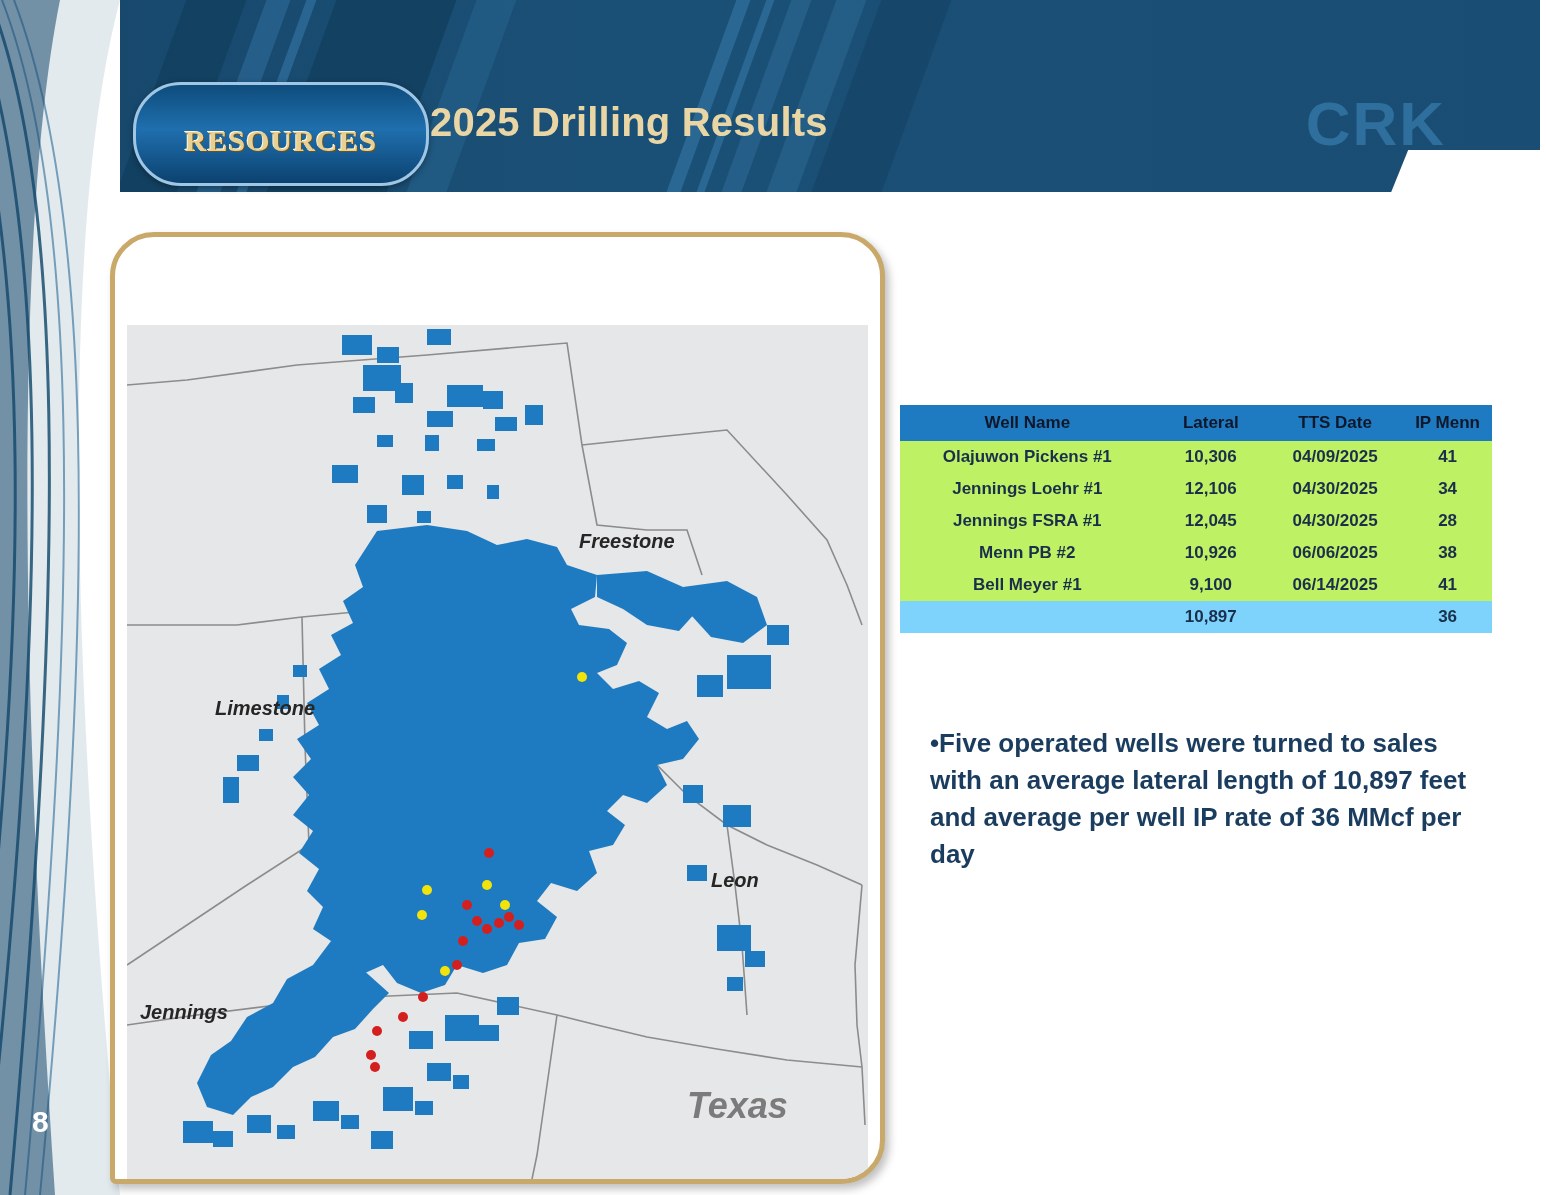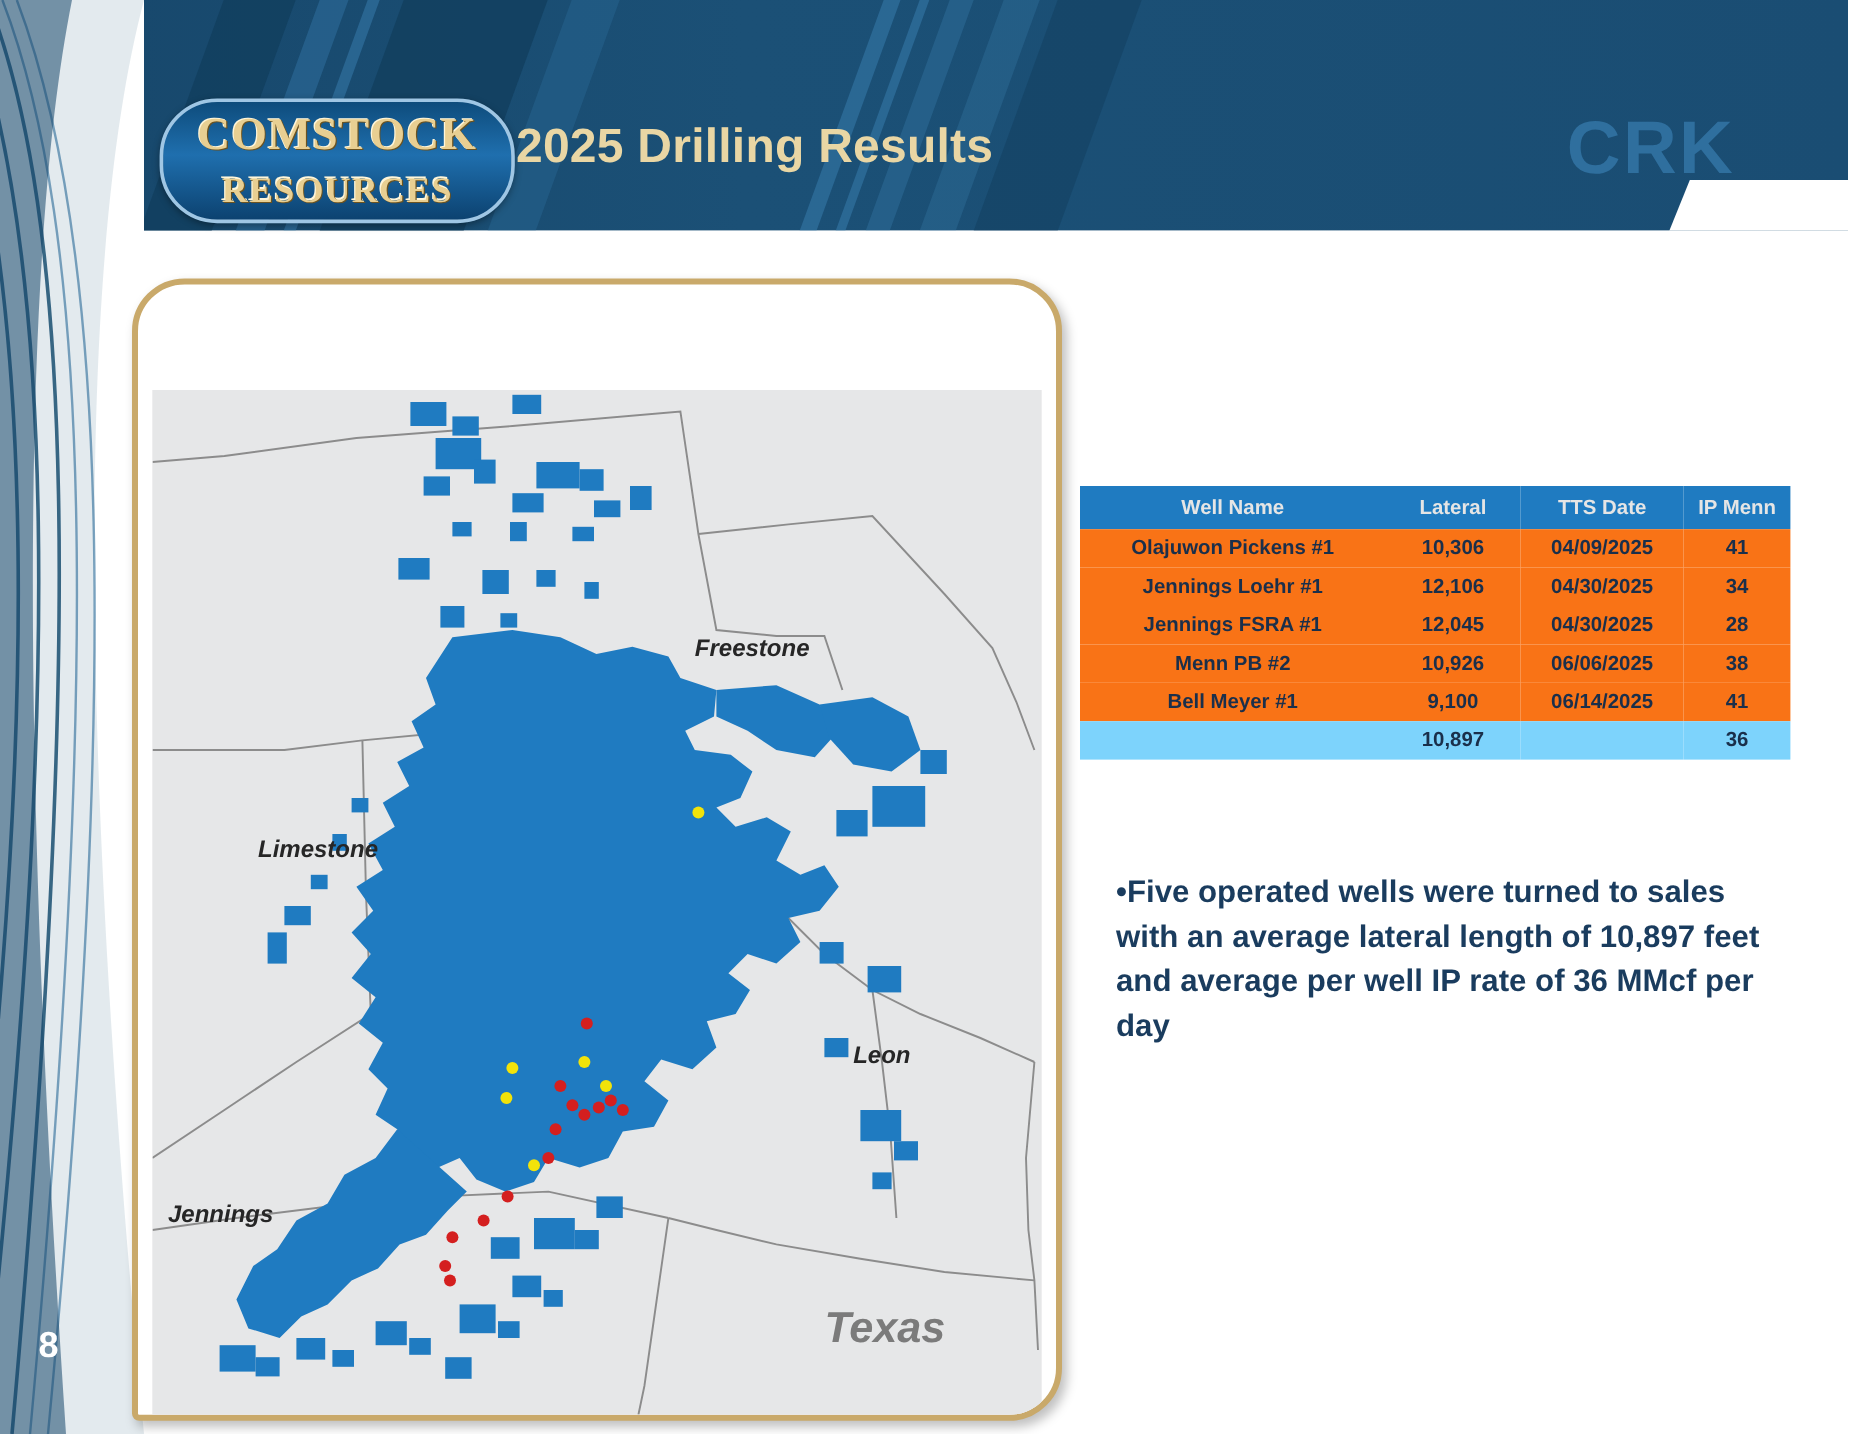--- a/index.html
+++ b/index.html
@@ -158,32 +158,32 @@
   
   #well-table {
     position: absolute;
     left: 900px; top: 405px;
     width: 592px;
     border-collapse: collapse;
     font-size: 17px;
   }
   #well-table thead th {
     background: #1f7bc1;
-    color: #e5e5e5;
+    color: #0f172a;
     font-weight: bold;
     padding: 8px 6px;
     font-size: 17px;
     border: none;
   }
   #well-table tbody td {
     padding: 6px 6px;
     color: #1a2f4b;
     font-weight: bold;
     text-align: center;
-    background: #f97316;
+    background: #bef264;
   }
   #well-table tbody tr.total td {
     background: #7dd3fc;
   }
   #well-table td.name { text-align: center; }
   .col-name { width: 43%; }
   .col-lat { width: 19%; }
   .col-tts { width: 23%; }
   .col-ip  { width: 15%; }
 
@@ -230,21 +230,20 @@
     <div class="hdr-stripe light" style="left:755px; top:-40px; width:20px; height:280px; opacity:.3;"></div>
     <div class="hdr-stripe light" style="left:800px; top:-40px; width:30px; height:280px; opacity:.25;"></div>
     <div class="hdr-stripe dark" style="left:845px; top:-40px; width:70px; height:280px; opacity:.5;"></div>
 
     <div id="header-clip-white"></div>
 
     <div id="crk">CRK</div>
   </div>
 
   <div id="logo">
-    <div class="l1">COMSTOCK</div>
     <div class="l2">RESOURCES</div>
   </div>
 
   <div id="slide-title">2025 Drilling Results</div>
 
   <div id="left-deco">
     <svg width="120" height="1195" viewBox="0 0 120 1195">
       <g fill="none" stroke="#1b4f72" stroke-width="3" opacity="0.85">
         <path d="M-10,0 C60,180 70,520 10,1195"></path>
         <path d="M-30,0 C45,200 55,560 -15,1195"></path>

